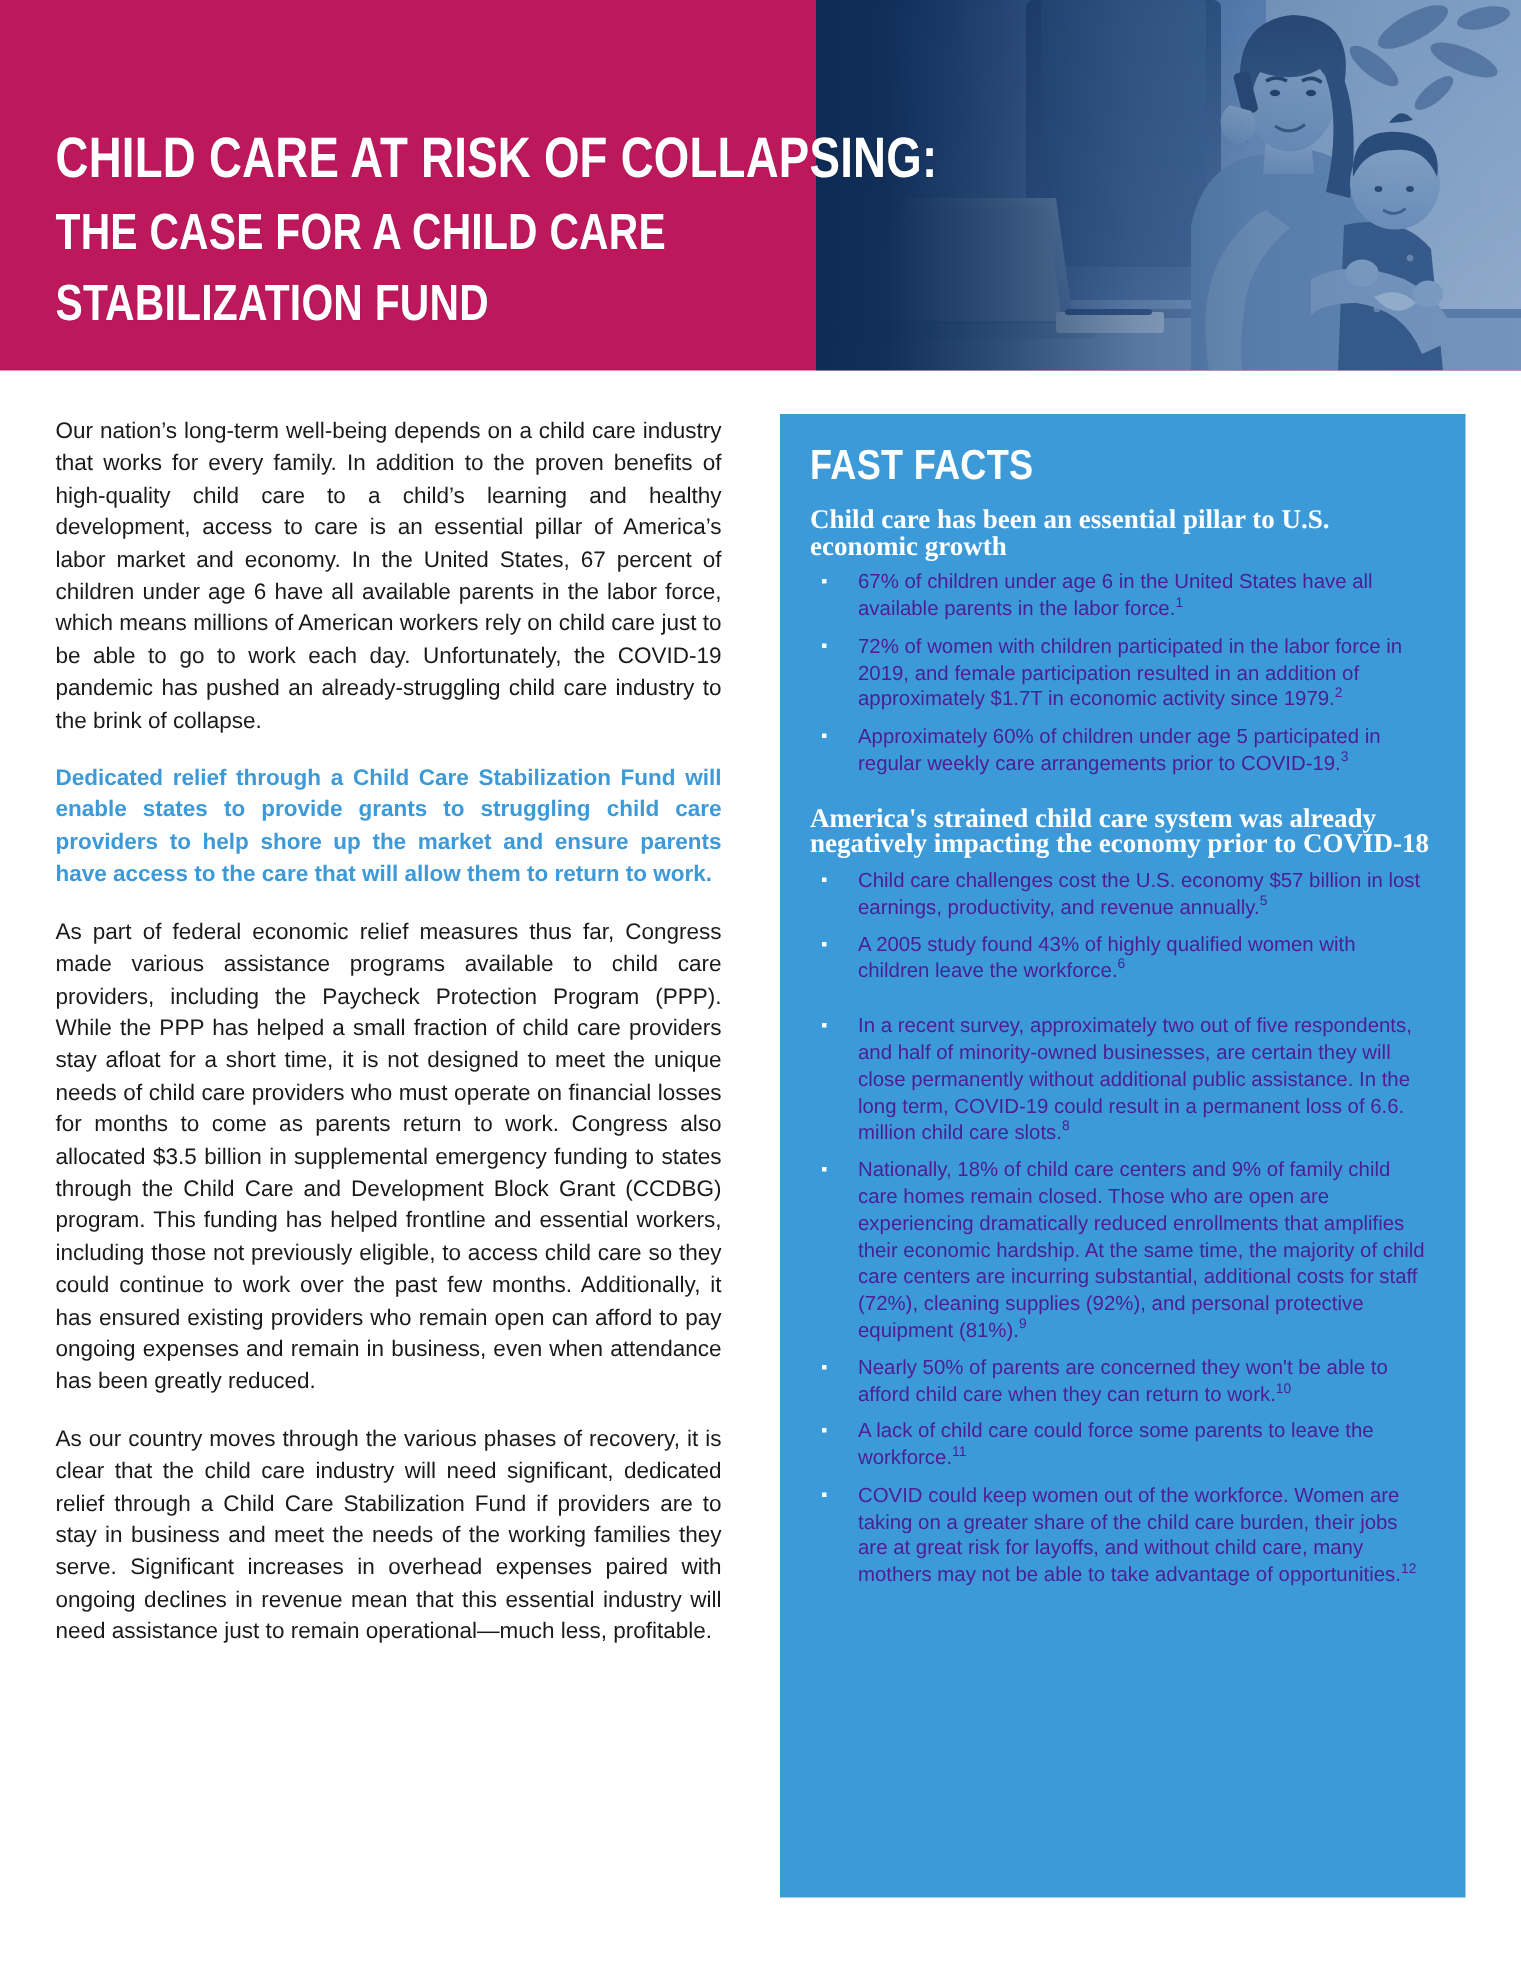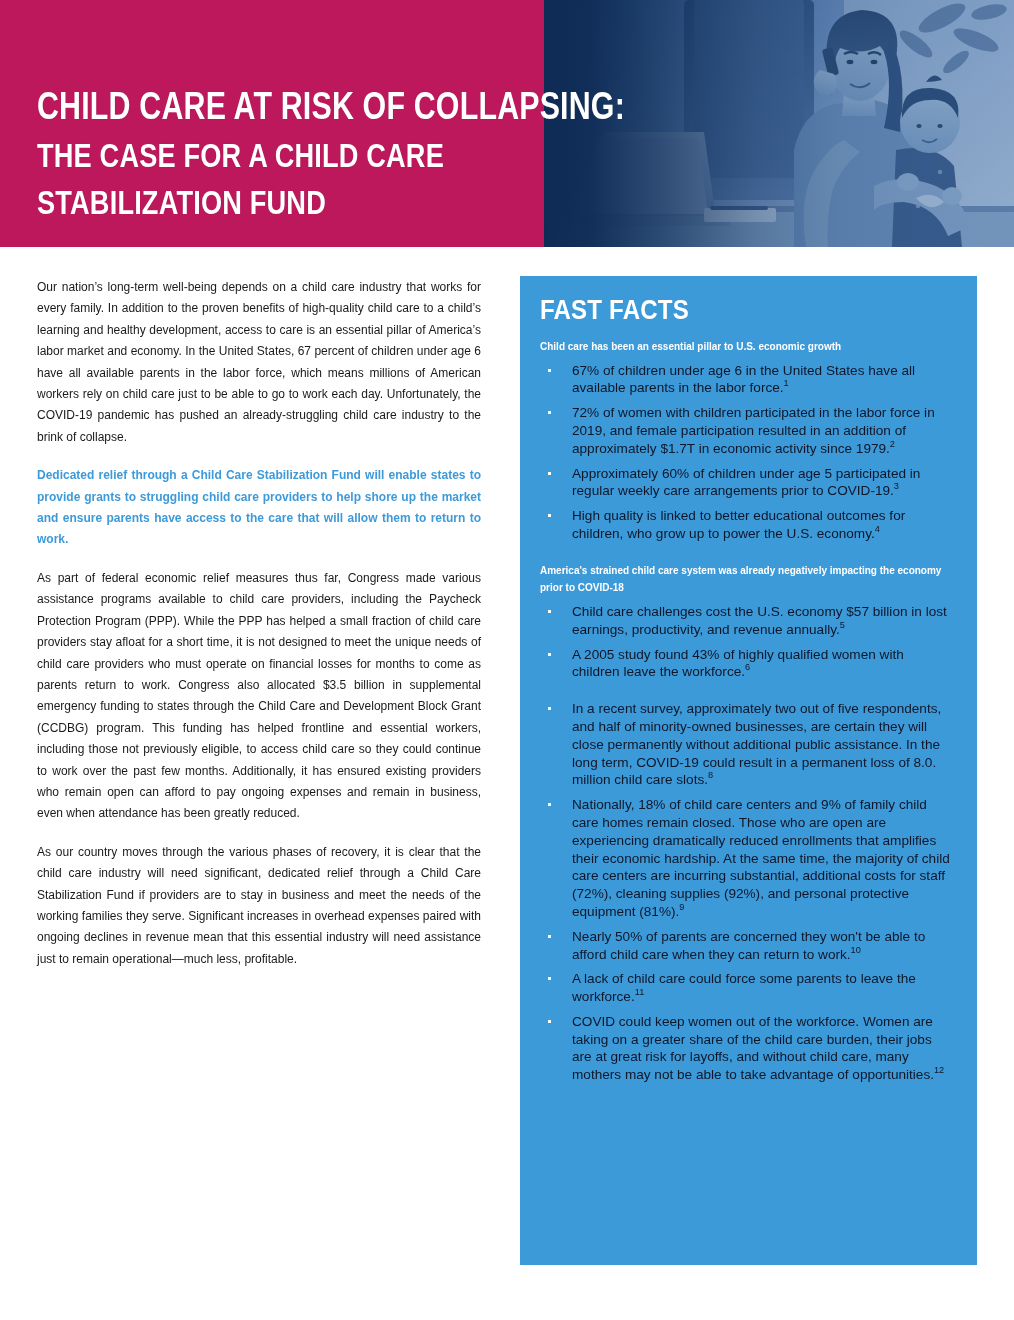--- a/index.html
+++ b/index.html
@@ -79,21 +79,21 @@
   }
 
   
   .left-col {
     position: absolute;
     left: 37px;
     top: 30px;
     width: 444px;
   }
   .para {
-    font-size: 12px;
+    font-size: 15px;
     line-height: 21.4px;
     color: #1a1a1a;
     text-align: justify;
     margin: 0 0 17px 0;
   }
   .para.accent {
     color: #3d9ad9;
     font-weight: bold;
   }
   .para.last { margin-bottom: 0; }
@@ -115,38 +115,39 @@
     font-size: 28px;
     line-height: 32px;
     color: #ffffff;
     letter-spacing: 0.2px;
     transform: scaleX(0.86);
     transform-origin: left center;
     margin: 0 0 12px 0;
     white-space: nowrap;
   }
   .sec-head {
-    font-size: 10px;
+    font-size: 18px;
     line-height: 17.6px;
     font-weight: bold;
     color: #ffffff;
     margin: 0 0 6px 0;
+    font-family: Liberation Serif, serif;
   }
   .section { margin-bottom: 19px; }
   .section.last { margin-bottom: 0; }
   ul.facts {
     list-style: none;
     margin: 0;
     padding: 0;
   }
   ul.facts li {
     position: relative;
     font-size: 13.6px;
     line-height: 17.8px;
-    color: #0f172a;
+    color: #4c1d95;
     padding-left: 32px;
     margin-bottom: 7px;
   }
   ul.facts li:last-child { margin-bottom: 0; }
   ul.facts li .bullet {
     position: absolute;
     left: 8px;
     top: 7px;
     width: 3px;
     height: 3px;
@@ -286,35 +287,34 @@
 
   <div class="panel">
     <div class="panel-title">FAST FACTS</div>
 
     <div class="section">
       <div class="sec-head">Child care has been an essential pillar to U.S. economic growth</div>
       <ul class="facts">
         <li><span class="bullet"></span><span>67% of children under age 6 in the United States have all available parents in the labor force.</span><sup>1</sup></li>
         <li><span class="bullet"></span><span>72% of women with children participated in the labor force in 2019, and female participation resulted in an addition of approximately $1.7T in economic activity since 1979.</span><sup>2</sup></li>
         <li><span class="bullet"></span><span>Approximately 60% of children under age 5 participated in regular weekly care arrangements prior to COVID-19.</span><sup>3</sup></li>
-        <li><span class="bullet"></span><span>High quality is linked to better educational outcomes for children, who grow up to power the U.S. economy.</span><sup>4</sup></li>
       </ul>
     </div>
 
     <div class="section">
       <div class="sec-head">America's strained child care system was already negatively impacting the economy prior to COVID-18</div>
       <ul class="facts">
         <li><span class="bullet"></span><span>Child care challenges cost the U.S. economy $57 billion in lost earnings, productivity, and revenue annually.</span><sup>5</sup></li>
         <li><span class="bullet"></span><span>A 2005 study found 43% of highly qualified women with children leave the workforce.</span><sup>6</sup></li>
       </ul>
     </div>
 
     <div class="section last">
       <ul class="facts">
-        <li><span class="bullet"></span><span>In a recent survey, approximately two out of five respondents, and half of minority-owned businesses, are certain they will close permanently without additional public assistance. In the long term, COVID-19 could result in a permanent loss of 8.0. million child care slots.</span><sup>8</sup></li>
+        <li><span class="bullet"></span><span>In a recent survey, approximately two out of five respondents, and half of minority-owned businesses, are certain they will close permanently without additional public assistance. In the long term, COVID-19 could result in a permanent loss of 6.6. million child care slots.</span><sup>8</sup></li>
         <li><span class="bullet"></span><span>Nationally, 18% of child care centers and 9% of family child care homes remain closed. Those who are open are experiencing dramatically reduced enrollments that amplifies their economic hardship. At the same time, the majority of child care centers are incurring substantial, additional costs for staff (72%), cleaning supplies (92%), and personal protective equipment (81%).</span><sup>9</sup></li>
         <li><span class="bullet"></span><span>Nearly 50% of parents are concerned they won't be able to afford child care when they can return to work.</span><sup>10</sup></li>
         <li><span class="bullet"></span><span>A lack of child care could force some parents to leave the workforce.</span><sup>11</sup></li>
         <li><span class="bullet"></span><span>COVID could keep women out of the workforce. Women are taking on a greater share of the child care burden, their jobs are at great risk for layoffs, and without child care, many mothers may not be able to take advantage of opportunities.</span><sup>12</sup></li>
       </ul>
     </div>
   </div>
 
 </div>
 

